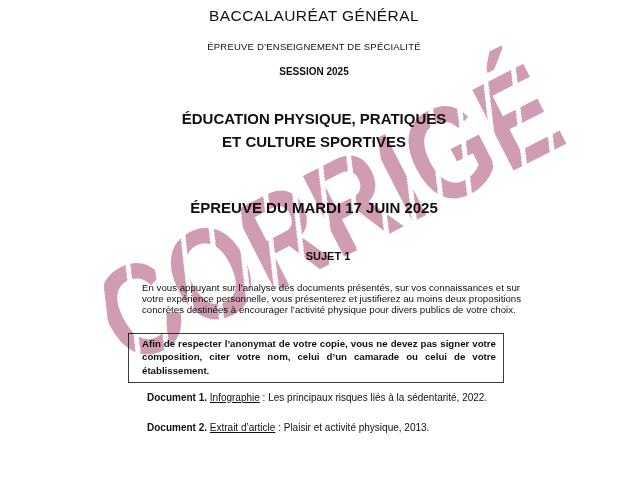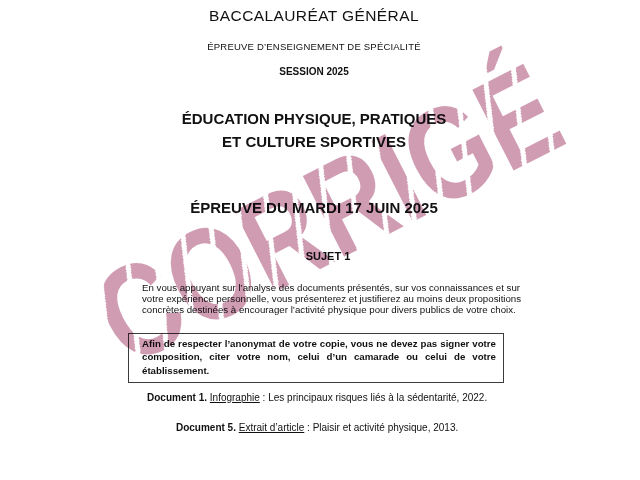--- a/index.html
+++ b/index.html
@@ -76,21 +76,21 @@
   .anonymity-box .jline {
     text-align: justify;
     text-align-last: justify;
   }
   .doc-list {
     position: absolute;
     top: 392px; left: 147px;
     font-size: 10px;
     line-height: 11px;
   }
-  .doc-row { margin-bottom: 19px; white-space: nowrap; text-align: center; }
+  .doc-row { margin-bottom: 19px; white-space: nowrap; }
   .doc-label { font-weight: bold; }
   .doc-type { text-decoration: underline; }
   .watermark {
     position: absolute;
     left: 328px; top: 214px;
     transform: translate(-50%, -50%) rotate(-27deg) scaleX(0.8);
     font-size: 132px;
     font-weight: bold;
     letter-spacing: 1px;
     white-space: nowrap;
@@ -143,20 +143,20 @@
     <div class="jline">composition, citer votre nom, celui d’un camarade ou celui de votre</div>
     <div>établissement.</div>
   </div>
 
   <div class="doc-list">
     <div class="doc-row">
       <span class="doc-label">Document 1.</span>
       <span class="doc-type">Infographie</span><span> : Les principaux risques liés à la sédentarité, 2022.</span>
     </div>
     <div class="doc-row">
-      <span class="doc-label">Document 5.</span>
+      <span class="doc-label">Document 2.</span>
       <span class="doc-type">Extrait d’article</span><span> : Plaisir et activité physique, 2013.</span>
     </div>
   </div>
 
   <div class="watermark" style="--wm-color: #d09cb2;">CORRIGÉ</div>
 
 </div>
 
 </body></html>

